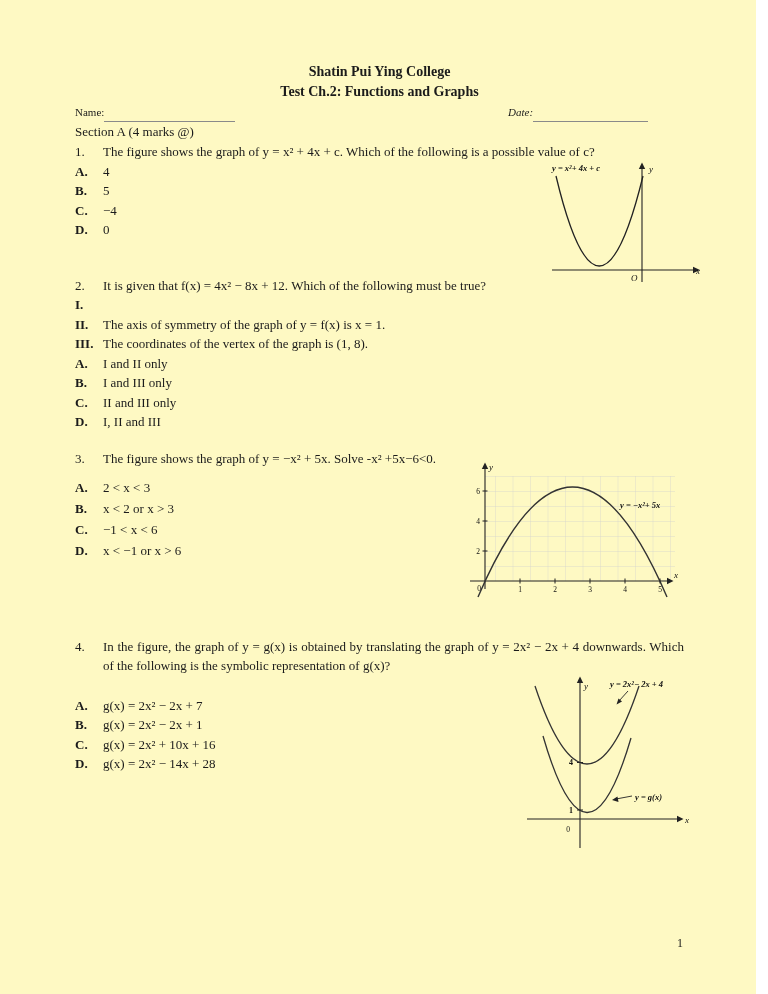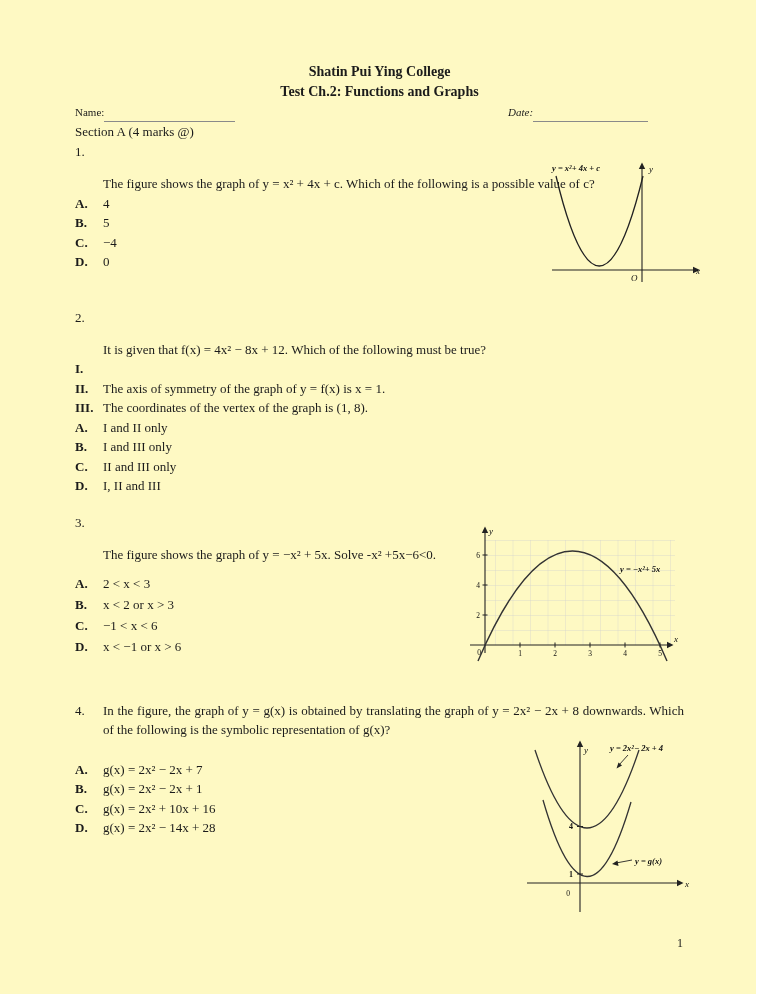--- a/index.html
+++ b/index.html
@@ -14,21 +14,21 @@
   .info-left { width:433px; display:flex; align-items:flex-end; flex:none; }
   .info-right { flex:1; display:flex; align-items:flex-end;font-style:italic; }
   .uline { border-bottom:1px solid #8a8a8a; height:17px; display:inline-block; }
   .ul-name { width:131px; } .ul-date { width:115px; }
   .ul-class { width:90px; } .ul-marks { width:85px; }
   .section-title { font-size:13px; line-height:20px; }
   .q { position:relative; font-size:13px; }
   .row { display:flex; line-height:19.5px; }
   .gut { width:28px; flex:none; }
   .b { font-weight:bold; }
-  .nw { white-space:nowrap;margin-top:32px; }
+  .nw { white-space:nowrap; }
   .qt { flex:1; }
   .just { text-align:justify; }
   .q1 { margin-bottom:36px; }
   .q2 { margin-bottom:17px; }
   .q3 { min-height:188px; }
   .q3 .opts { margin-top:9px; }
   .q3 .opts .row { line-height:21px; }
   .q4 .opts { margin-top:20px; }
   .fig { position:absolute; }
   .fig1 { top:20px; right:-18px; }
@@ -188,21 +188,21 @@
         <text x="21" y="130" text-anchor="end" class="ftick">0</text>
         <text x="29" y="9" class="faxis">y</text>
         <text x="214" y="117" class="faxis">x</text>
         <text x="160" y="47" class="flabel">y = −x²+ 5x</text>
       </svg>
     </div>
 
     <div class="q q4">
       <div class="row">
         <span class="gut">4.</span>
-        <span class="qt just">In the figure, the graph of y = g(x) is obtained by translating the graph of y = 2x² − 2x + 8 downwards. Which of the following is the symbolic representation of g(x)?</span>
+        <span class="qt just">In the figure, the graph of y = g(x) is obtained by translating the graph of y = 2x² − 2x + 4 downwards. Which of the following is the symbolic representation of g(x)?</span>
       </div>
       <div class="opts">
         <div class="row">
           <span class="gut b">A.</span>
           <span>g(x) = 2x² − 2x + 7</span>
         </div>
         <div class="row">
           <span class="gut b">B.</span>
           <span>g(x) = 2x² − 2x + 1</span>
         </div>

